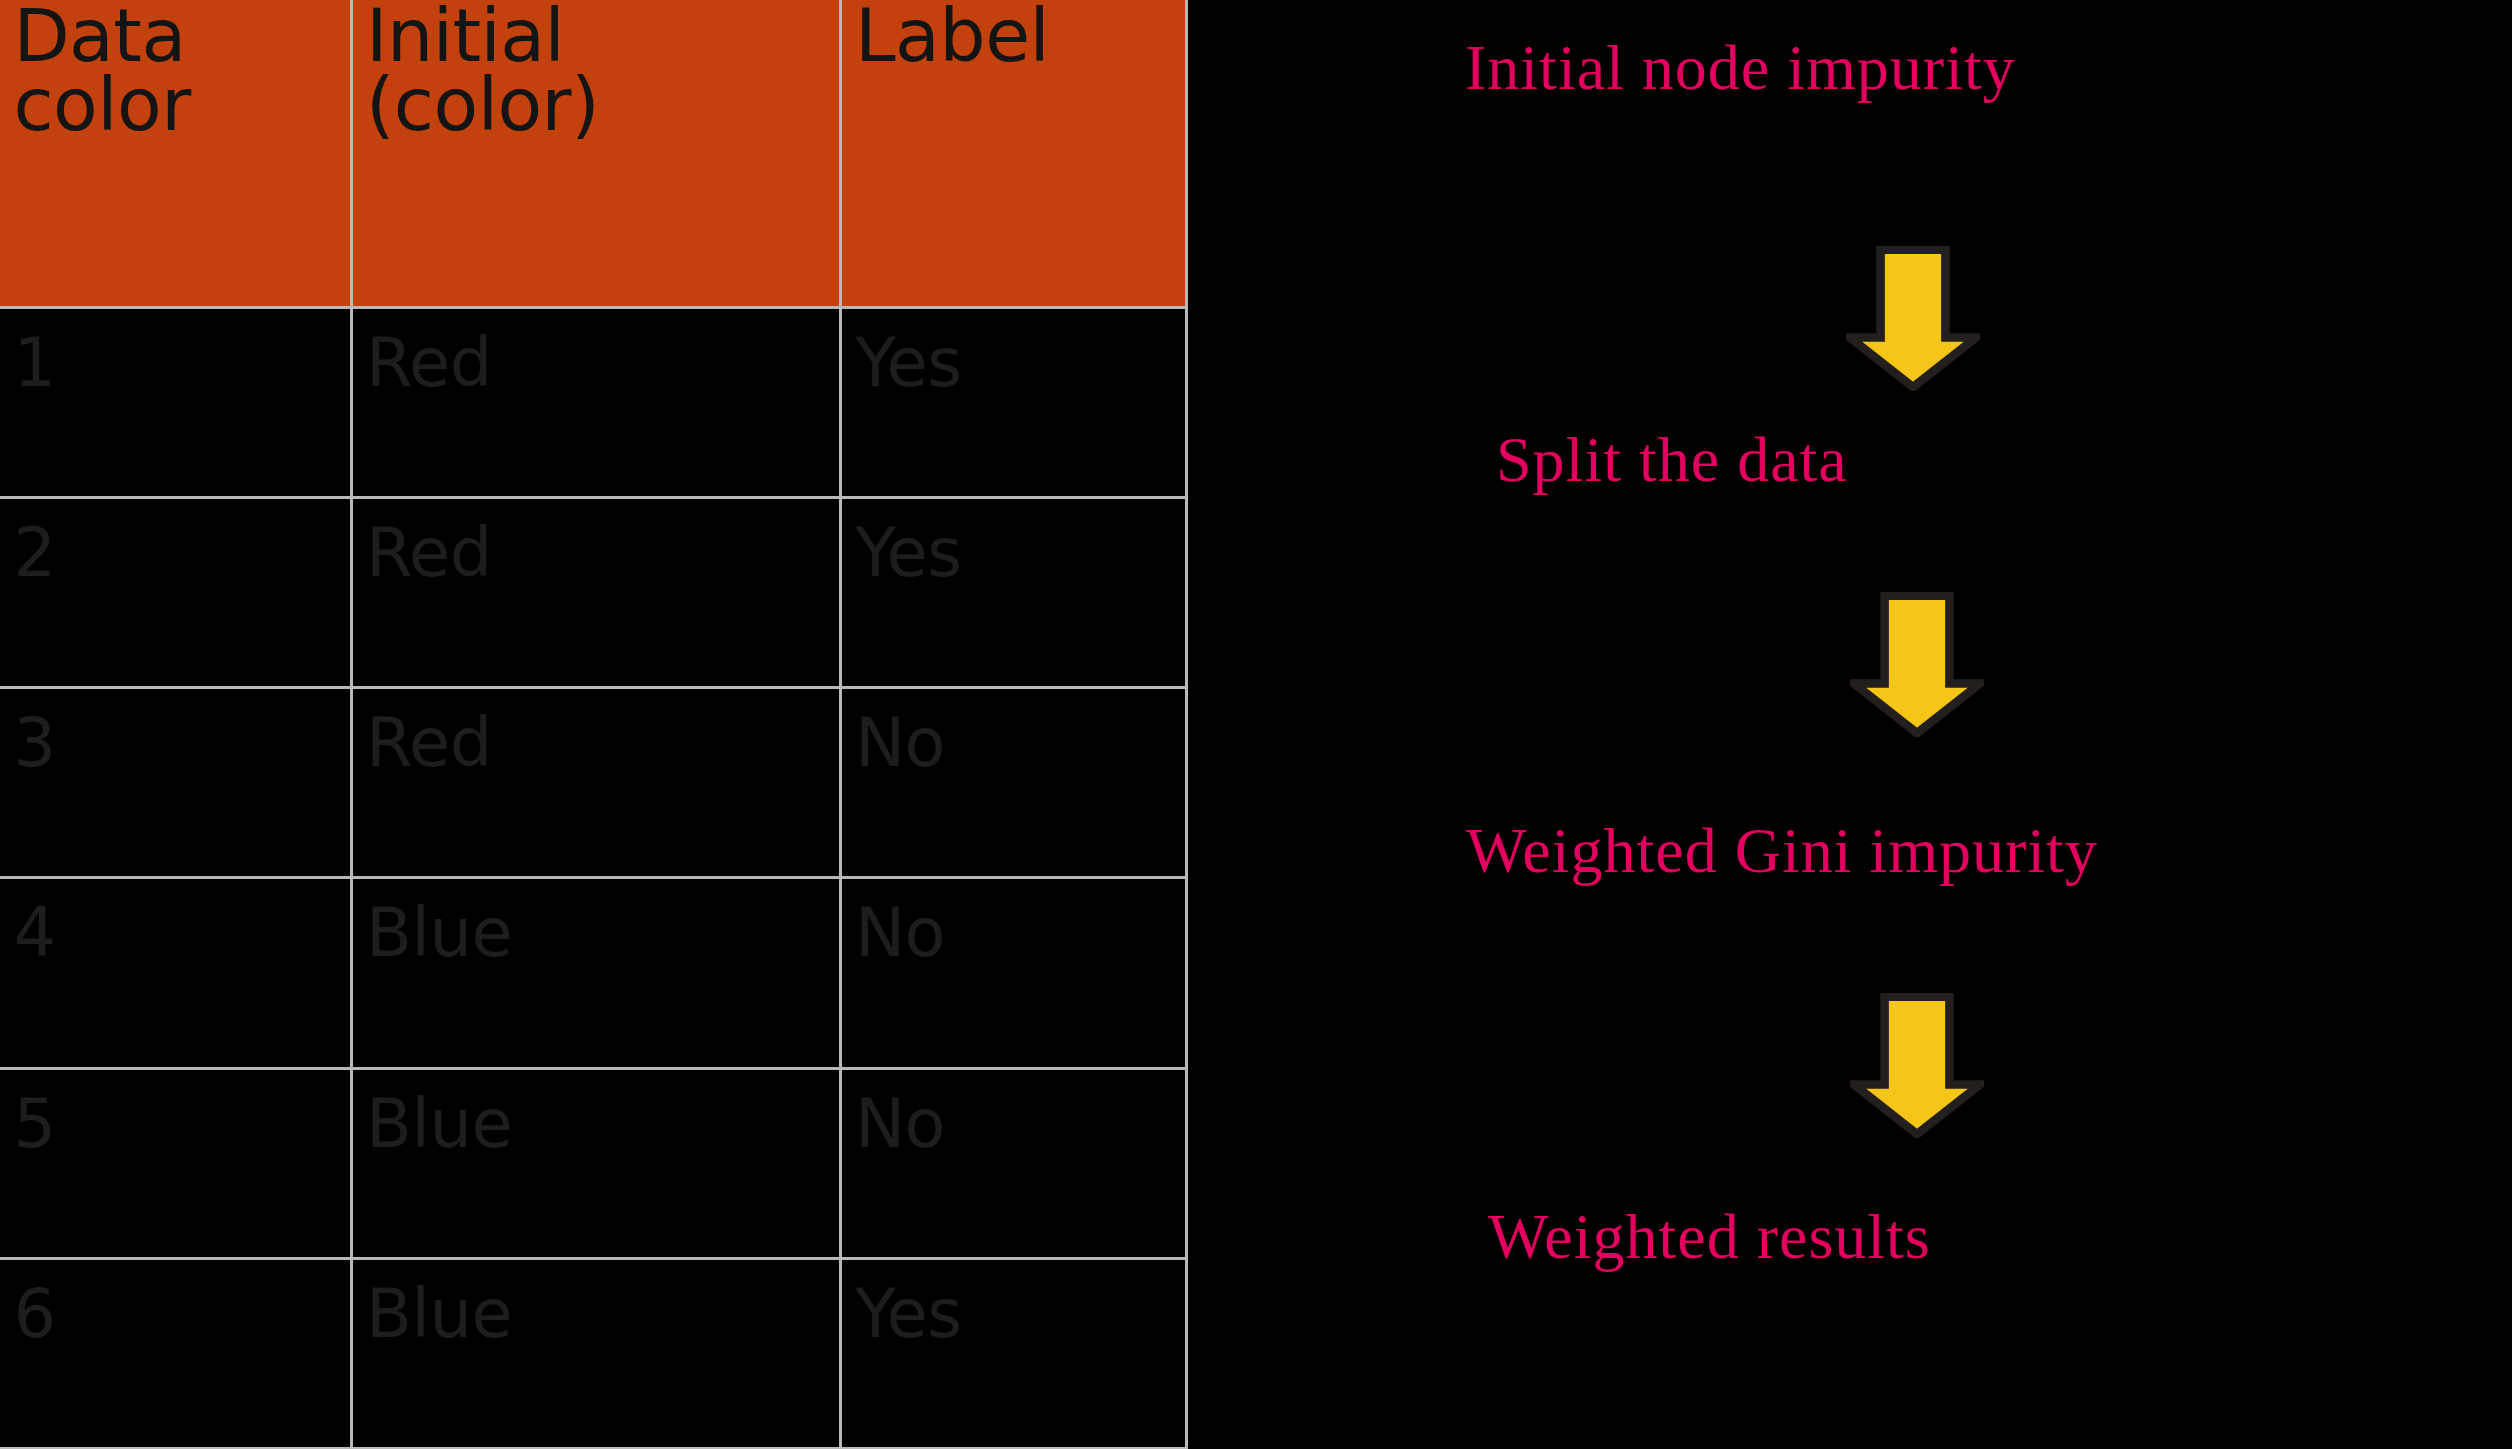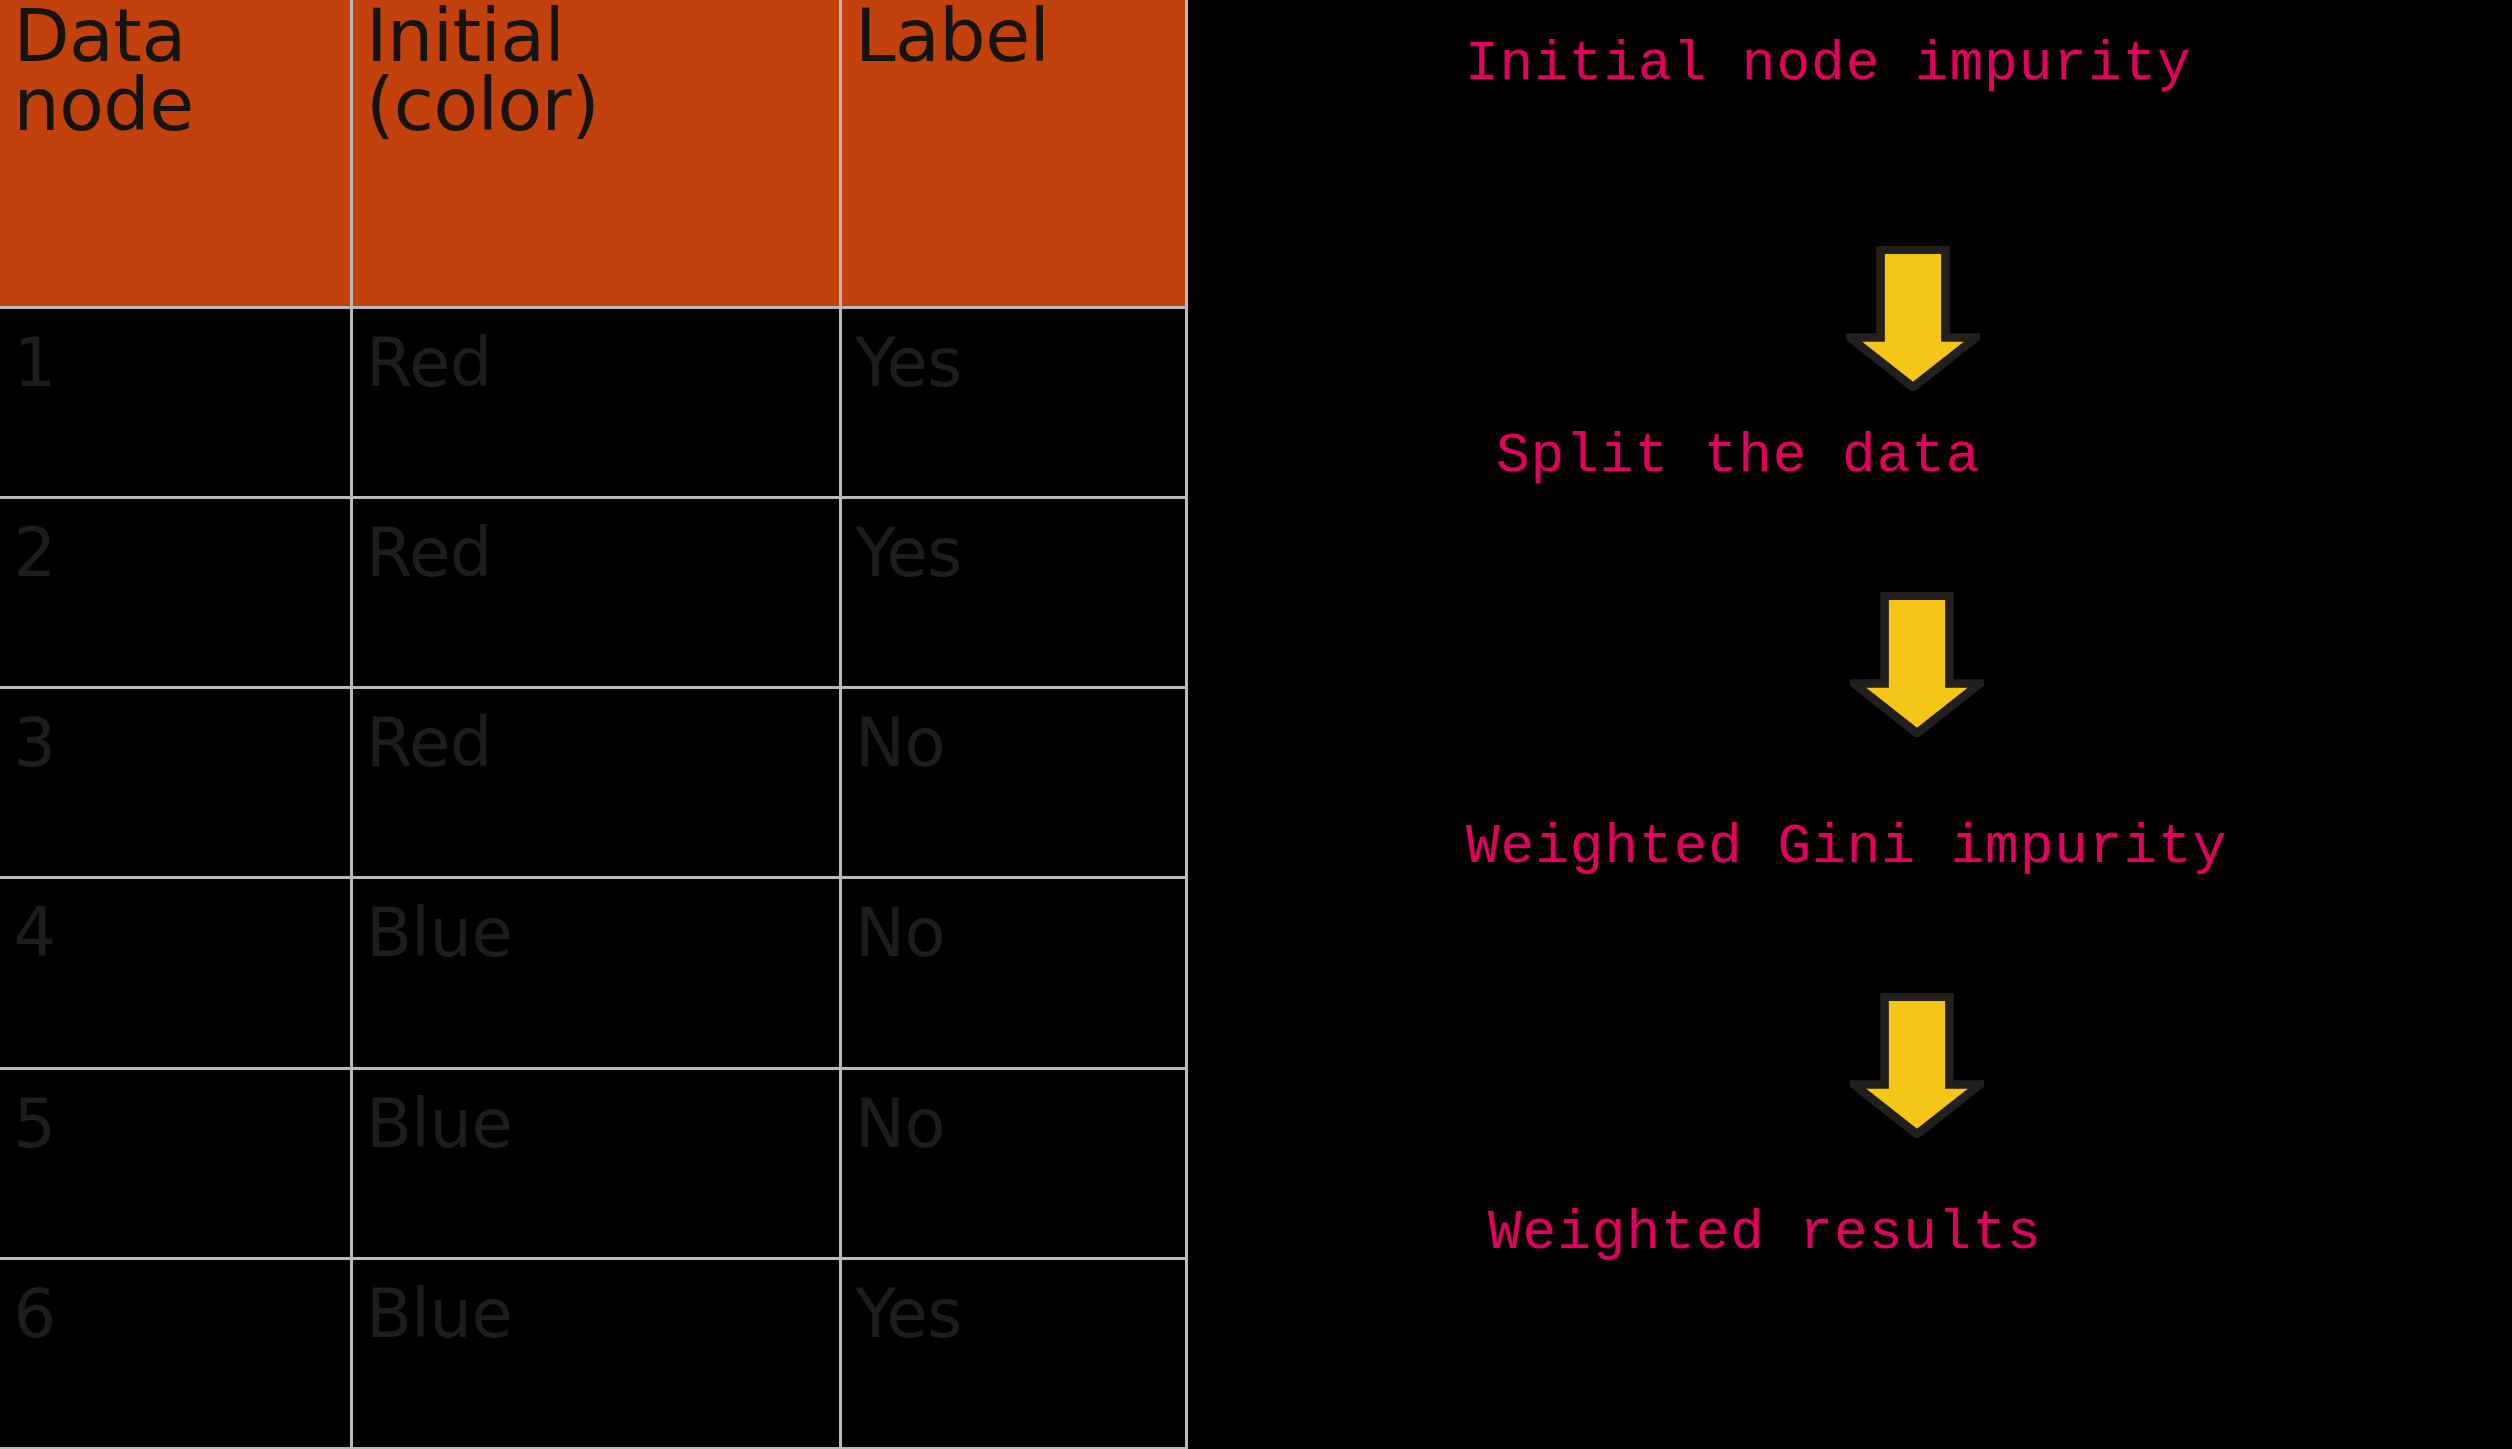--- a/index.html
+++ b/index.html
@@ -74,23 +74,23 @@
     position: absolute;
     left: 1191px;
     top: 0px;
     width: 1321px;
     height: 1450px;
   }
 
   .flow-step {
     position: absolute;
     color: #e4005e;
-    font-family: Liberation Mono, monospace;
+    font-family: Liberation Serif, serif;
     font-weight: 400;
-    font-size: 56px;
+    font-size: 64px;
     line-height: 1;
     white-space: nowrap;
     letter-spacing: 1px;
   }
 
   .flow-step.s1 { left: 274px;  top: 36px;  }
   .flow-step.s2 { left: 305px;  top: 428px; }
   .flow-step.s3 { left: 275px;  top: 819px; }
   .flow-step.s4 { left: 297px;  top: 1205px;}
 
@@ -110,21 +110,21 @@
 <table id="data-table">
   <colgroup>
     <col class="c1">
       <col class="c2">
       <col class="c3">
   </colgroup>
   <thead>
     <tr>
       <th>
         <span class="hdr-line">Data</span>
-        <span class="hdr-line">node</span>
+        <span class="hdr-line">color</span>
       </th>
       <th>
         <span class="hdr-line">Initial</span>
         <span class="hdr-line">(color)</span>
       </th>
       <th>
         <span class="hdr-line">Label</span>
         <span class="hdr-line"></span>
       </th>
     </tr>

